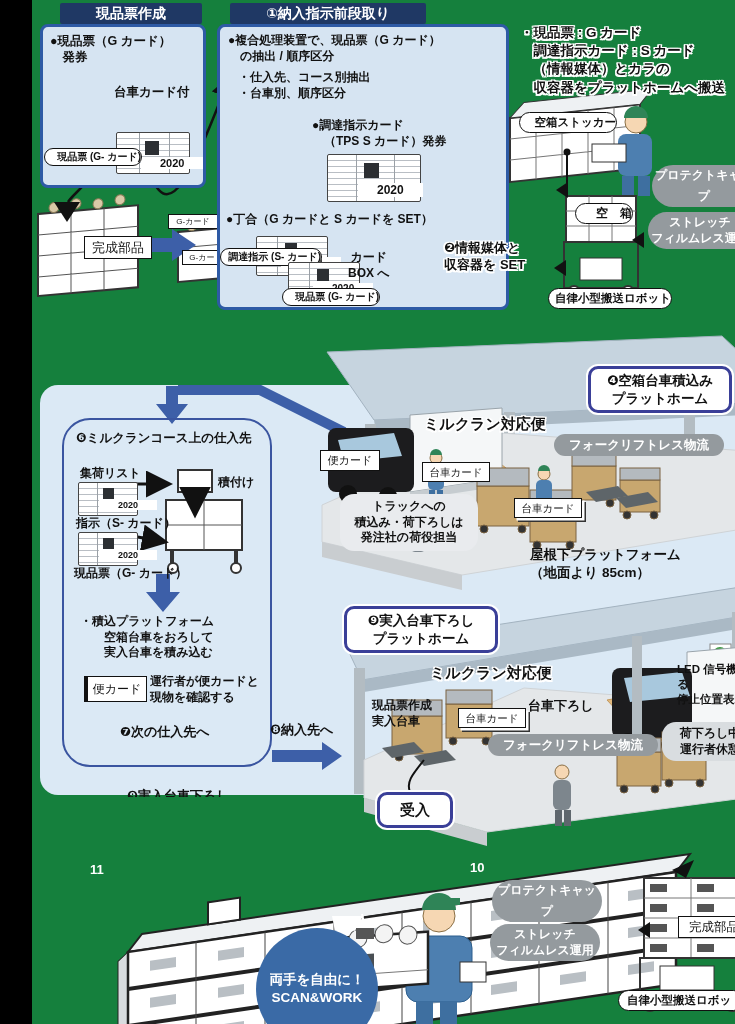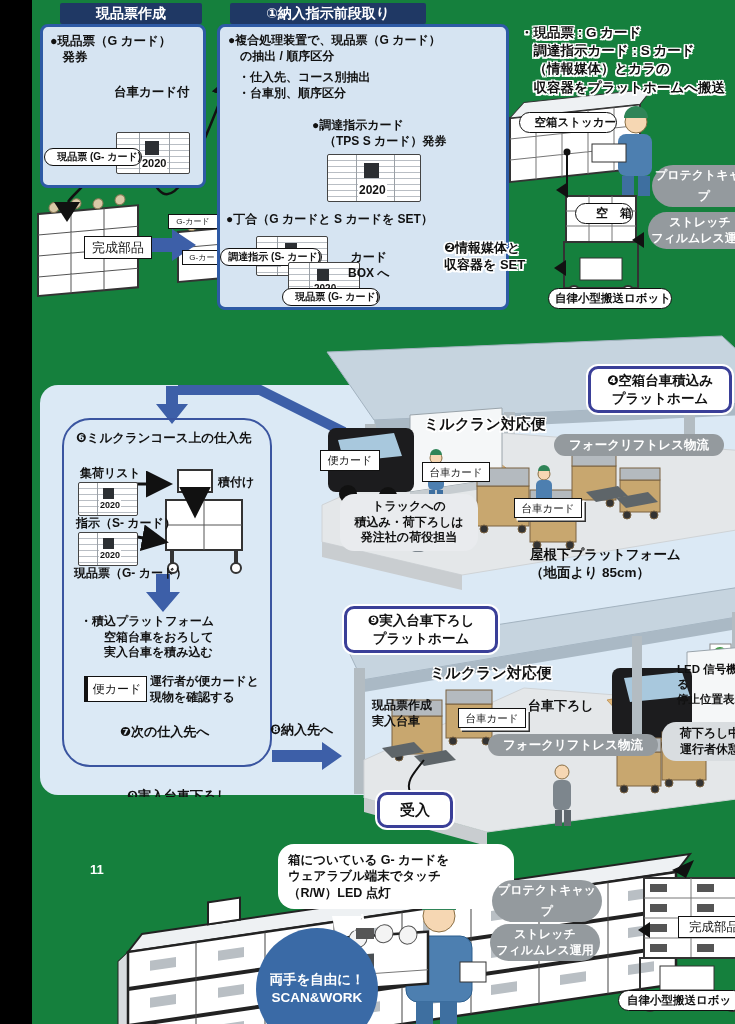--- a/index.html
+++ b/index.html
@@ -20,21 +20,21 @@
   .gbadge{position:absolute;background:#949a9e;color:#fff;border-radius:999px;font-weight:bold;
         text-align:center;}
   .bluebadge{position:absolute;background:#fff;border:3px solid #3a3f98;border-radius:10px;
         font-weight:bold;text-align:center;color:#111;box-shadow:0 0 0 2px #fff;}
   .bubble{position:absolute;background:#e9ebee;border-radius:14px;font-weight:bold;color:#111;
         text-align:center;}
   .card{position:absolute;background:#fff;border:1.5px solid #444;border-radius:2px;
         background-image:repeating-linear-gradient(#fff 0 5px,#b9bec4 5px 6px);}
   .card .qr{position:absolute;background:#2c2f33;}
   .card .vline{position:absolute;top:0;bottom:0;width:1px;background:#9aa0a6;}
-  .card .num{position:absolute;font-weight:bold;color:#111;background:#fff;padding:0 1px;}
+  .card .num{position:absolute;font-weight:bold;color:#111;background:#fff;padding:0 19px;}
   .stacked{box-shadow:2.5px 2.5px 0 #fff,4px 4px 0 #333;}
 </style>
 </head>
 <body>
 
 <div id="canvas">
 
   <div class="abs" style="left:8px;top:385px;width:719px;height:410px;background:#dbe9f5;border-radius:18px;"></div>
 
   <svg class="abs" style="left:0;top:0;z-index:1;" width="735" height="1024" viewBox="0 0 735 1024">
@@ -472,25 +472,20 @@
     <div class="bubble pre" style="left:630px;top:722px;width:96px;font-size:12px;padding:4px 0;line-height:1.3;background:#d9dde0;">荷下ろし中
 運行者休憩</div>
     <div class="bluebadge" style="left:345px;top:792px;width:70px;font-size:15px;line-height:30px;">受入</div>
     <div class="abs" style="left:95px;top:786px;height:11px;overflow:hidden;">
       <span class="t" style="position:static;font-size:13px;">❾実入台車下ろし</span>
     </div>
 
     <div class="t" style="left:58px;top:862px;color:#fff;font-size:13px;">11</div>
     <div class="t" style="left:438px;top:860px;color:#fff;font-size:13px;">10</div>
     <div class="t" style="left:172px;top:950px;color:#fff;font-size:24px;">&lt;</div>
-    <div class="abs" style="left:246px;top:844px;width:216px;background:#fff;border-radius:16px;padding:8px 10px;">
-      <div class="t pre" style="position:static;font-size:12.5px;">箱についている G- カードを
-ウェアラブル端末でタッチ
-（R/W）LED 点灯</div>
-    </div>
     <div class="abs" style="left:224px;top:928px;width:122px;height:122px;border-radius:50%;background:#3a6aa6;display:flex;align-items:center;justify-content:center;">
       <div class="t pre" style="position:static;color:#fff;font-size:13.5px;text-align:center;">両手を自由に！
 SCAN&amp;WORK</div>
     </div>
     <div class="gbadge" style="left:460px;top:880px;width:110px;font-size:12px;line-height:21px;">プロテクトキャップ</div>
     <div class="gbadge pre" style="left:458px;top:924px;width:110px;font-size:12px;padding:3px 0;line-height:1.3;">ストレッチ
 フィルムレス運用</div>
     <div class="tagbox" style="left:646px;top:916px;width:70px;font-size:12.5px;line-height:20px;">完成部品</div>
     <div class="pill" style="left:586px;top:990px;width:124px;font-size:11.5px;line-height:19px;">自律小型搬送ロボット</div>
   </div>

